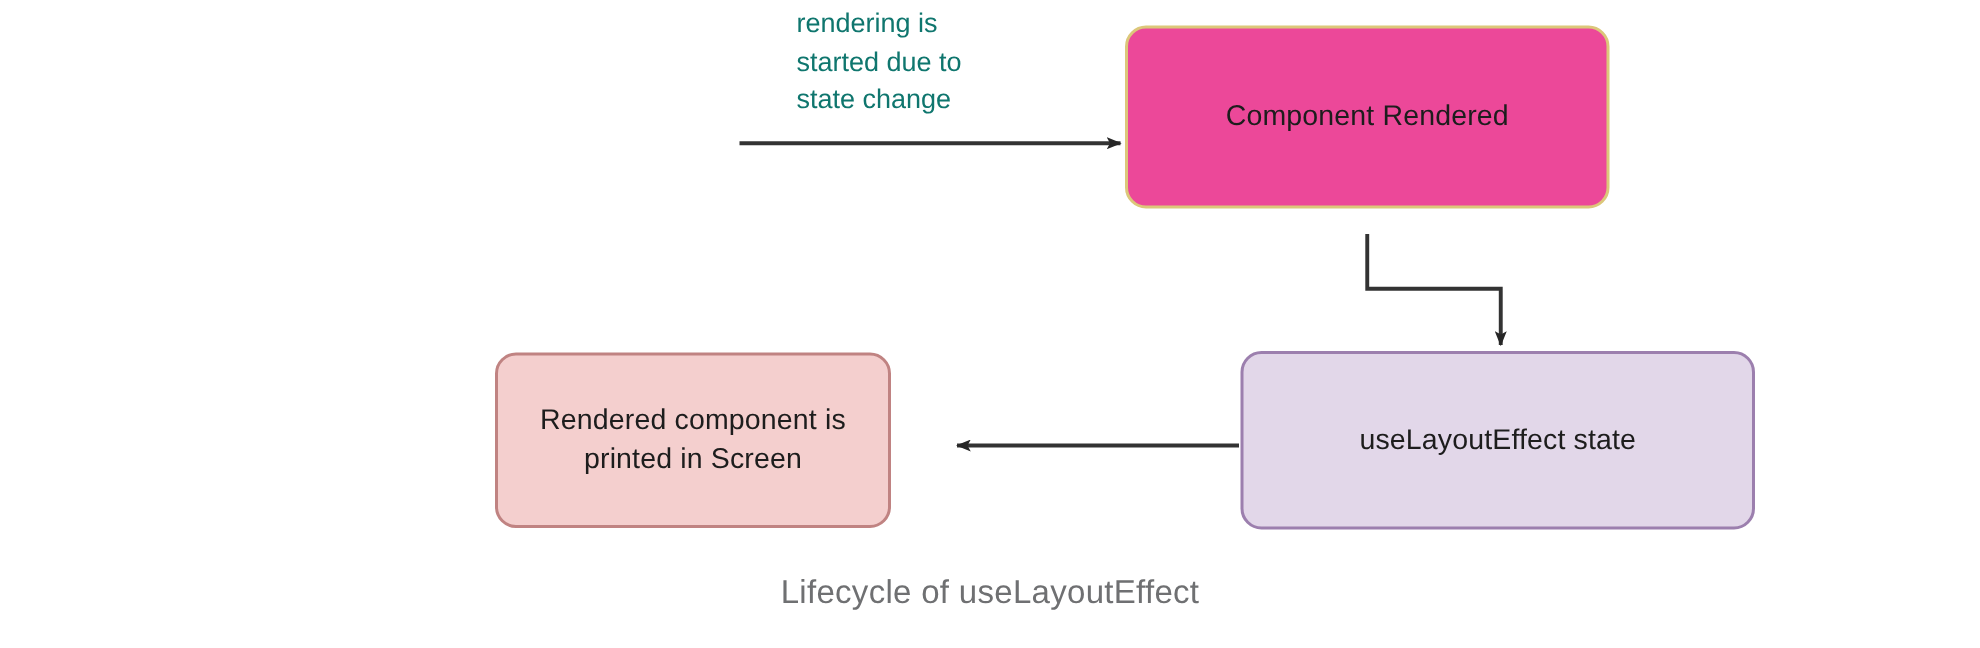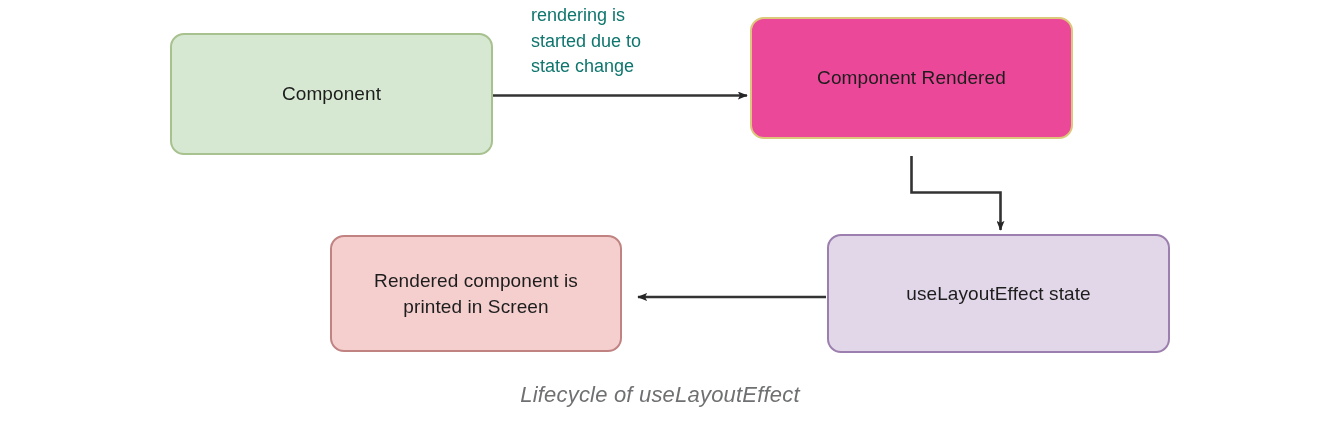--- a/index.html
+++ b/index.html
@@ -53,21 +53,21 @@
     left: 827px;
     top: 234px;
     width: 343px;
     height: 119px;
     background: #e2d7e9;
     border-color: #9c7fae;
   }
   #node-rendered-screen {
     left: 330px;
     top: 235px;
-    width: 292px;
+    width: 264px;
     height: 117px;
     background: #f4cfce;
     border-color: #c08382;
   }
   #edges {
     position: absolute;
     left: 0;
     top: 0;
     width: 1320px;
     height: 432px;
@@ -87,21 +87,20 @@
   .caption {
     position: absolute;
     left: 0;
     top: 380px;
     width: 1320px;
     text-align: center;
     color: #6f7072;
     font-size: 22px;
     line-height: 30px;
     letter-spacing: 0.2px;
-    font-style: italic;
   }
 </style>
 </head>
 <body>
 
 <div id="canvas">
 
   <svg id="edges" viewBox="0 0 1320 432" width="1320" height="432" xmlns="http://www.w3.org/2000/svg">
     <defs>
       <marker id="arrowhead" markerWidth="10" markerHeight="8" refX="9.2" refY="4" orient="auto" markerUnits="userSpaceOnUse">
@@ -115,21 +114,20 @@
 
     <g>
       <path d="M911.5,156 L911.5,192.5 L1000.5,192.5 L1000.5,230" fill="none" stroke="#333333" stroke-width="2.6" stroke-linejoin="miter" marker-end="url(#arrowhead)"></path>
     </g>
 
     <g>
       <line x1="826" y1="297" x2="638" y2="297" stroke="#333333" stroke-width="2.6" marker-end="url(#arrowhead)"></line>
     </g>
   </svg>
 
-  <div class="node" id="node-component">Component</div>
 
   <div class="node" id="node-component-rendered">Component Rendered</div>
 
   <div class="node" id="node-uselayouteffect">useLayoutEffect state</div>
 
   <div class="node" id="node-rendered-screen">Rendered component is
 printed in Screen</div>
 
   <div class="edge-label">rendering is
 started due to

